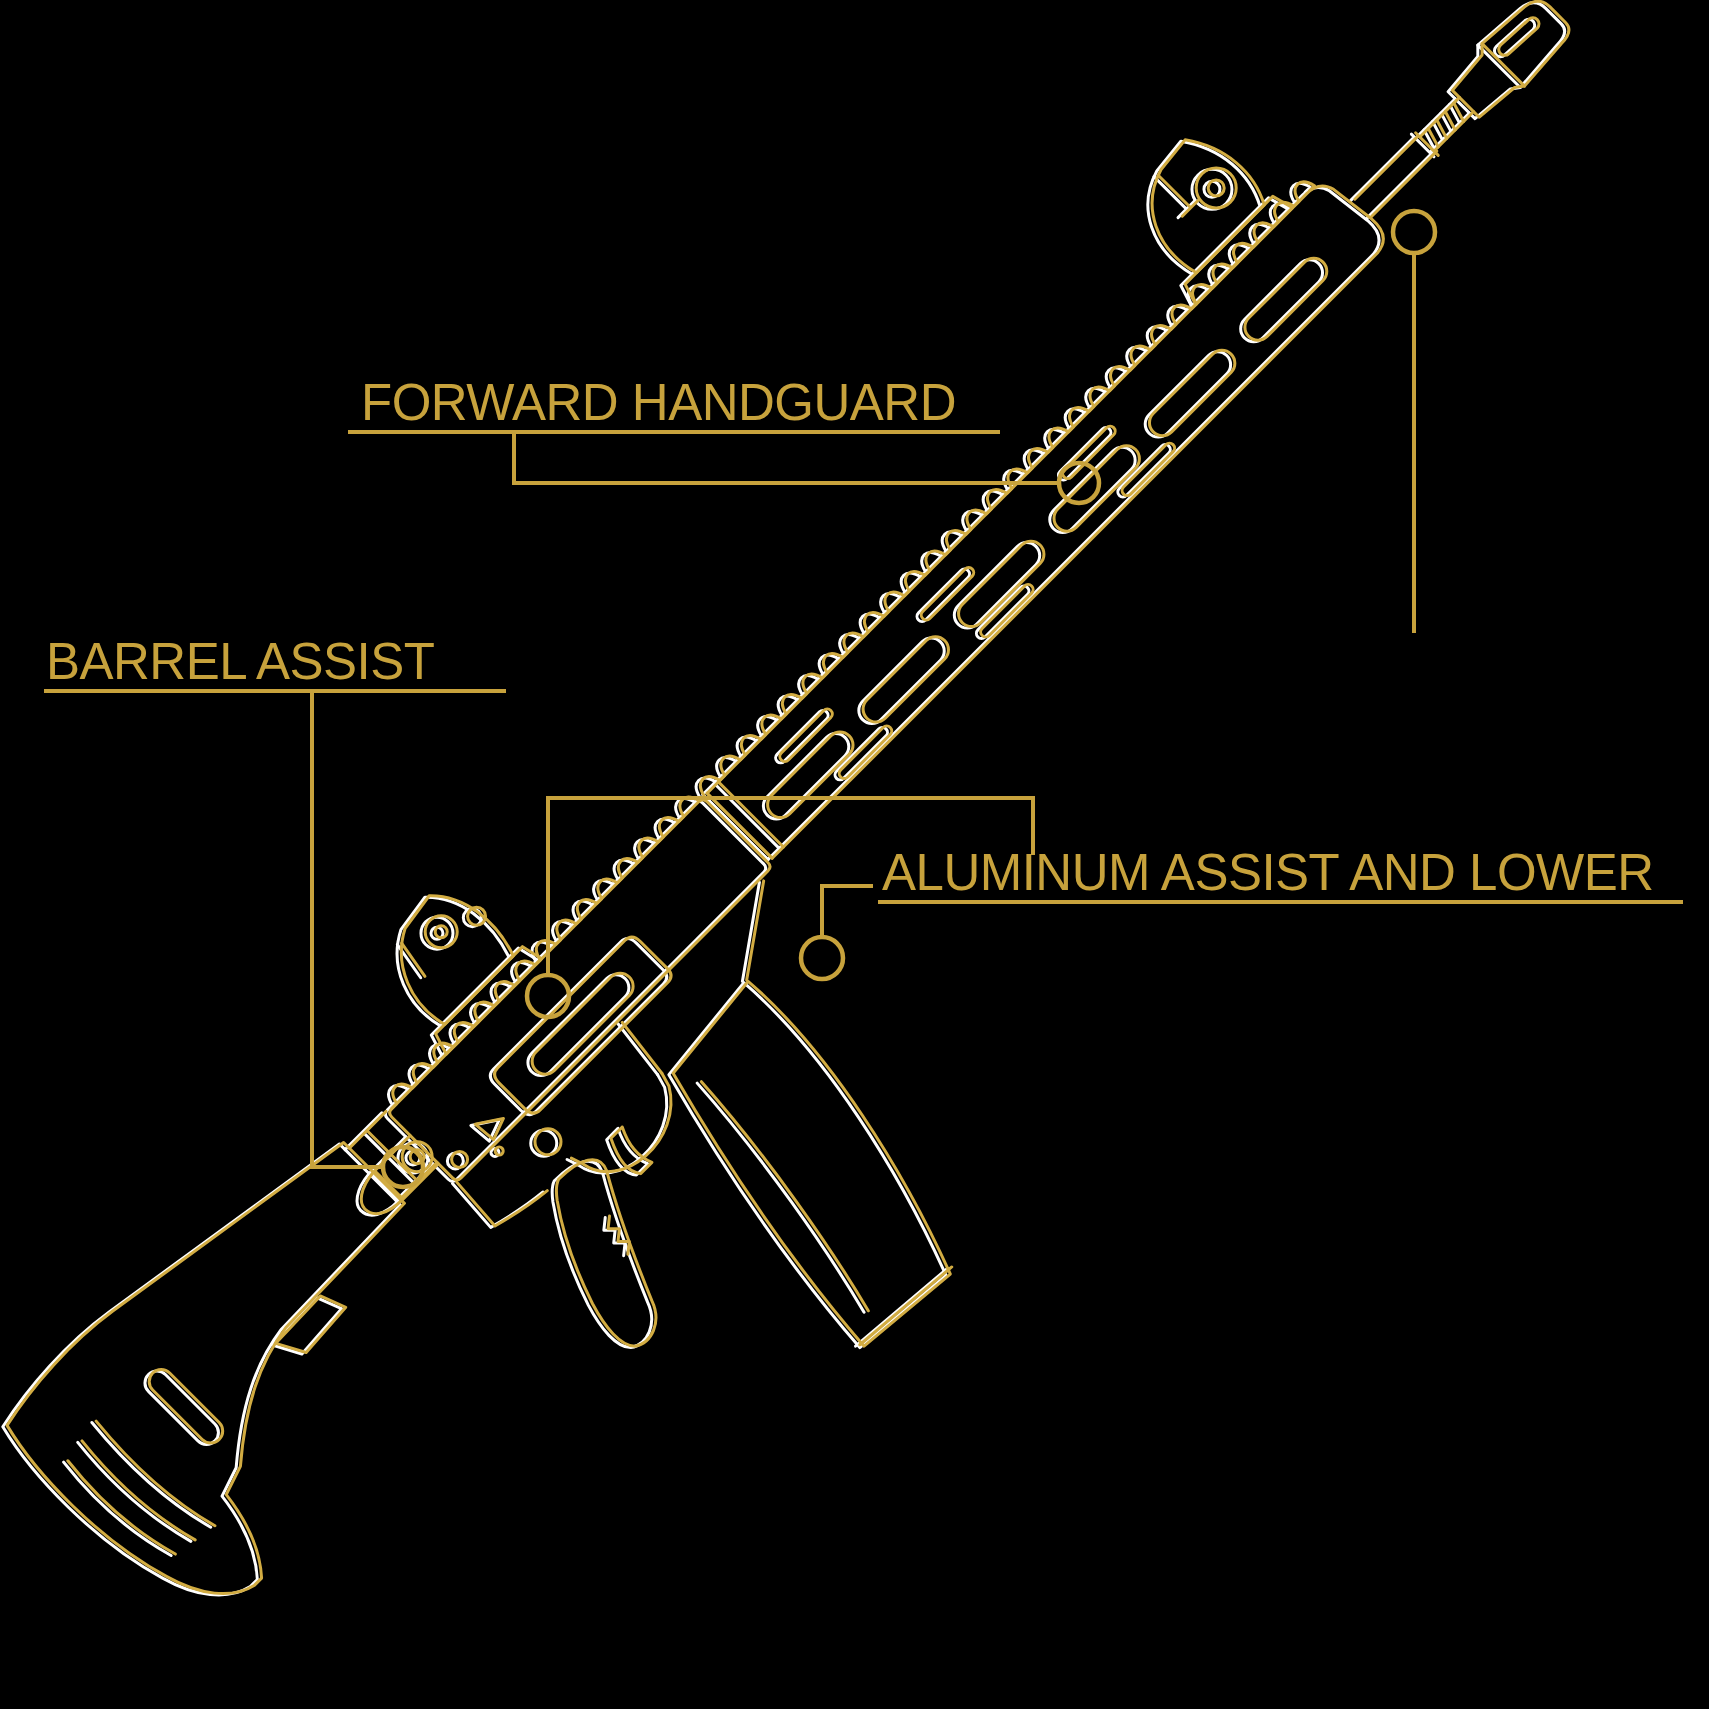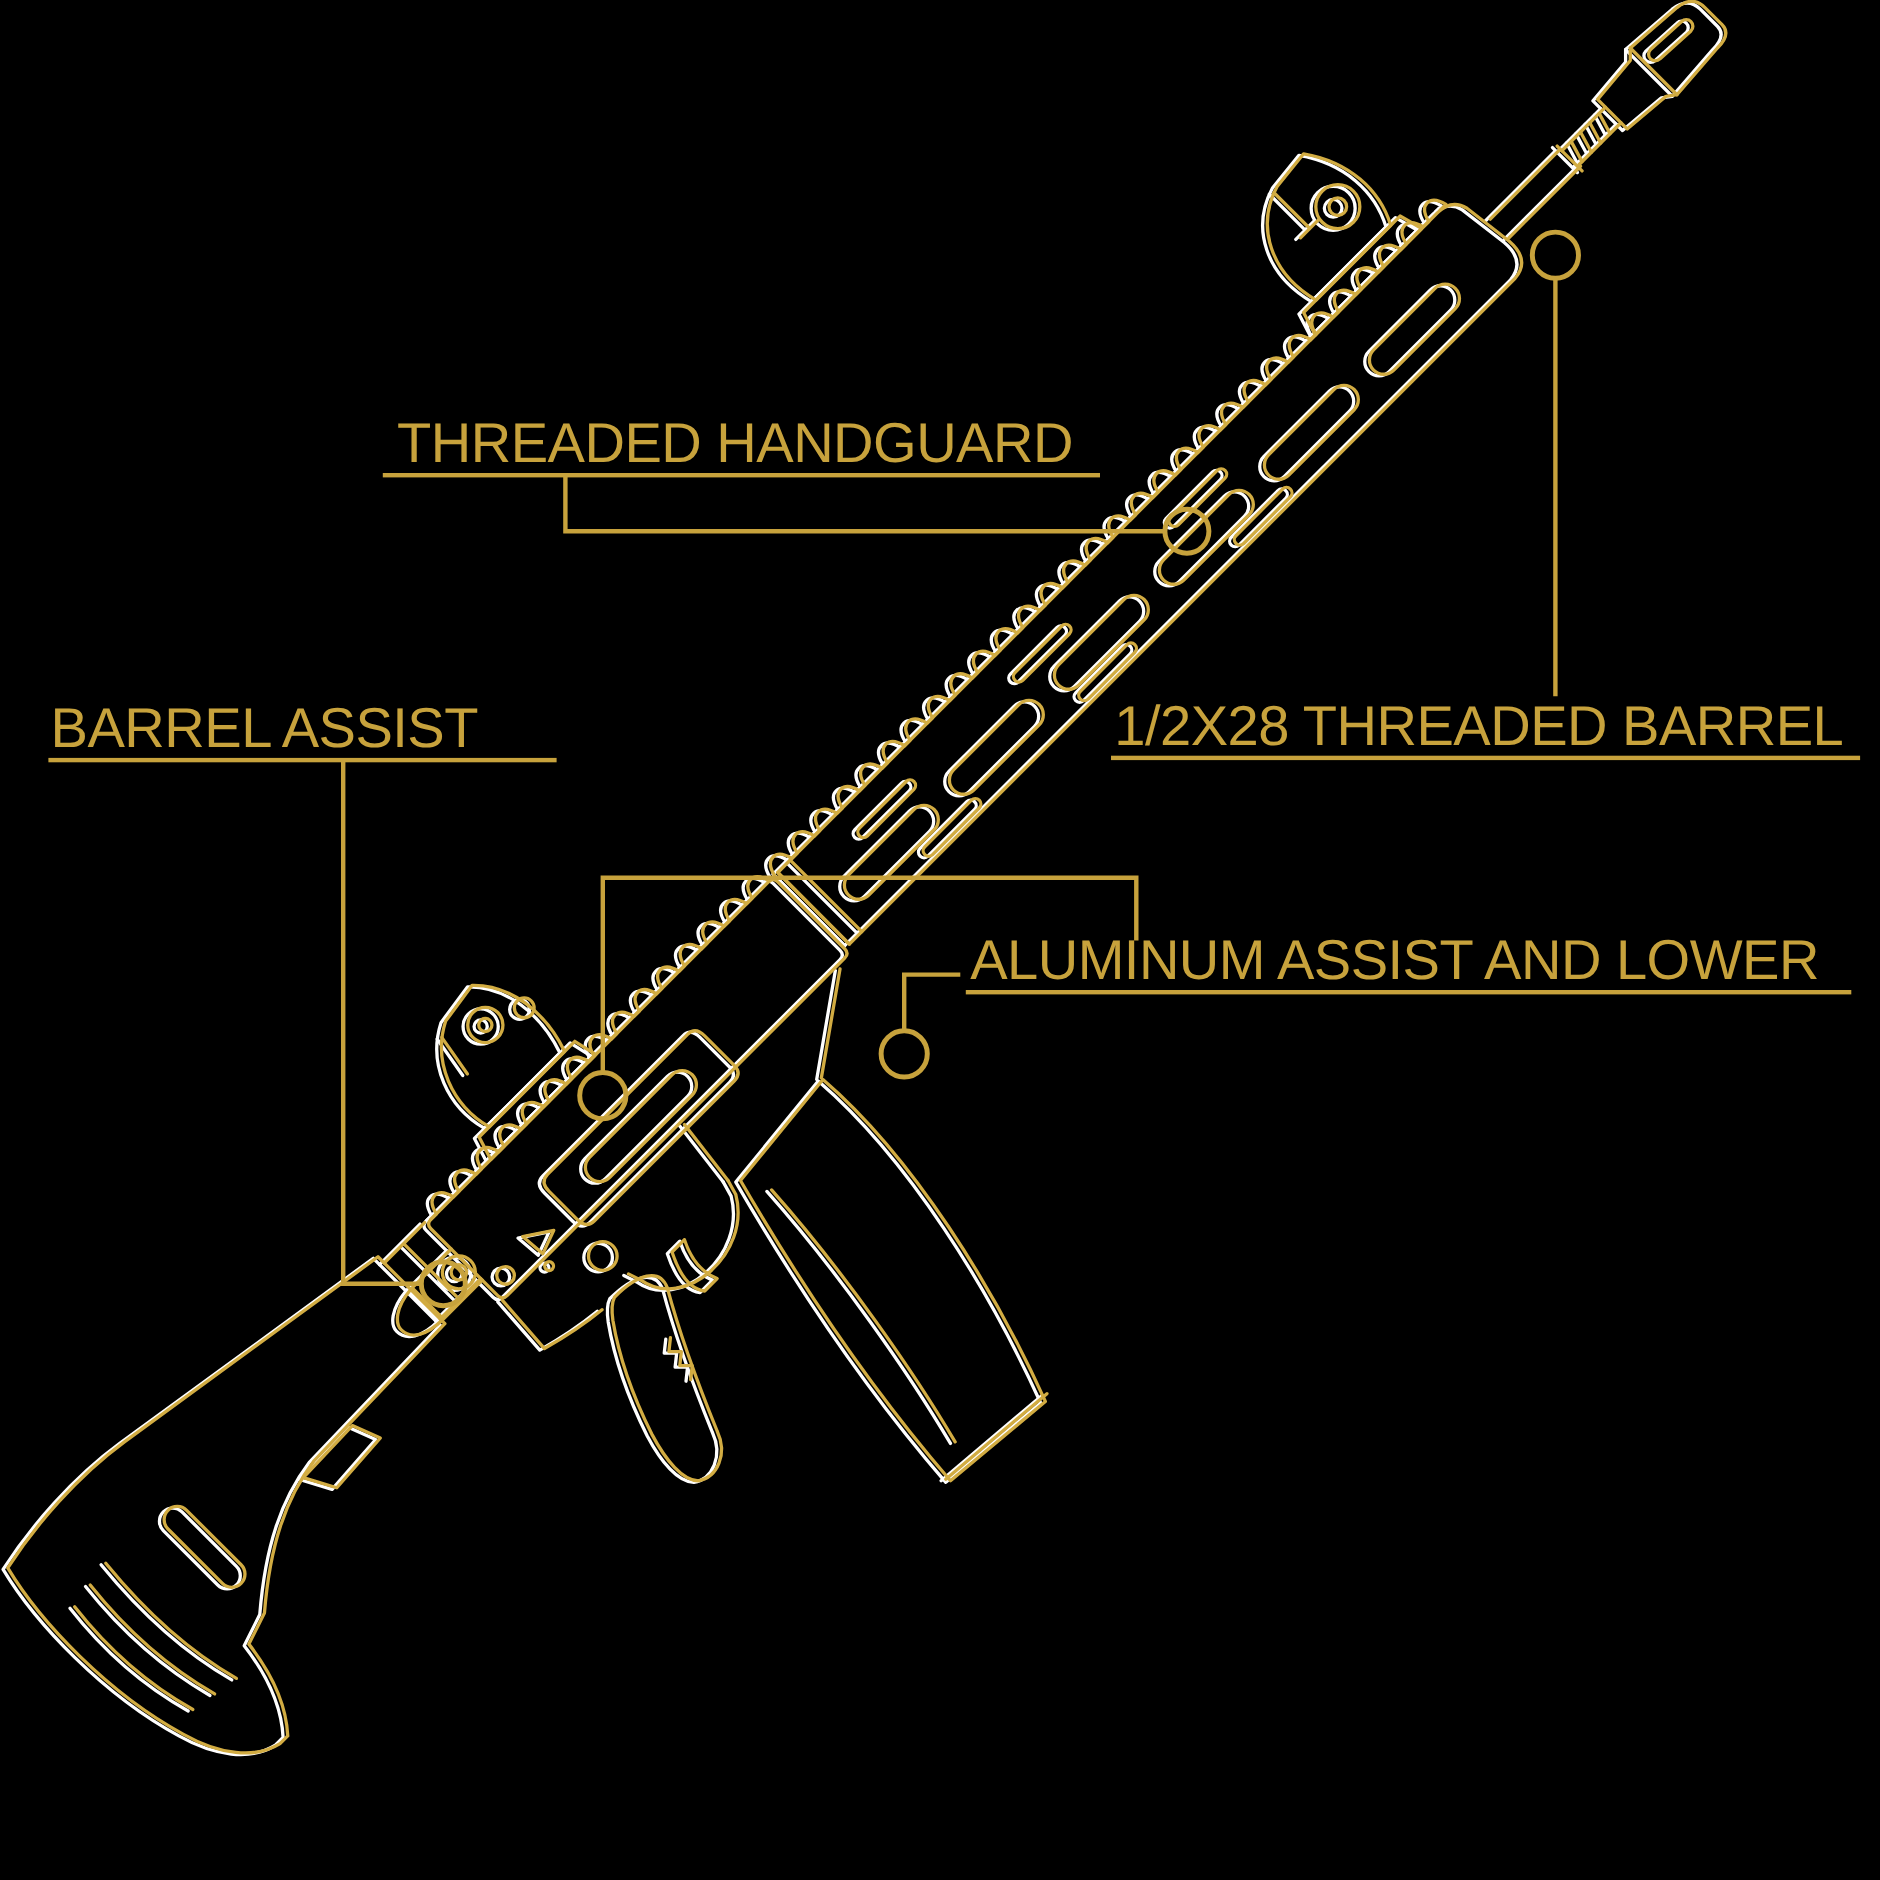--- a/index.html
+++ b/index.html
@@ -147,20 +147,19 @@
       <circle class="callout-circle" cx="1414" cy="232" r="21"></circle>
 
       <path class="callout-stroke" d="M 1033,855 L 1033,798 L 548,798 L 548,975"></path>
       <circle class="callout-circle" cx="548" cy="996" r="21"></circle>
 
       <path class="callout-stroke" d="M 873,886 L 822,886 L 822,937"></path>
       <circle class="callout-circle" cx="822" cy="958" r="21"></circle>
     </g>
   </svg>
 
-  <div class="callout-label" id="label-handguard">THREADED HANDGUARD</div>
+  <div class="callout-label" id="label-handguard">FORWARD HANDGUARD</div>
 
   <div class="callout-label" id="label-forward">BARREL ASSIST</div>
 
-  <div class="callout-label" id="label-barrel">1/2X28 THREADED BARREL</div>
 
   <div class="callout-label" id="label-upper-lower">ALUMINUM ASSIST AND LOWER</div>
 </div>
 
 </body></html>

